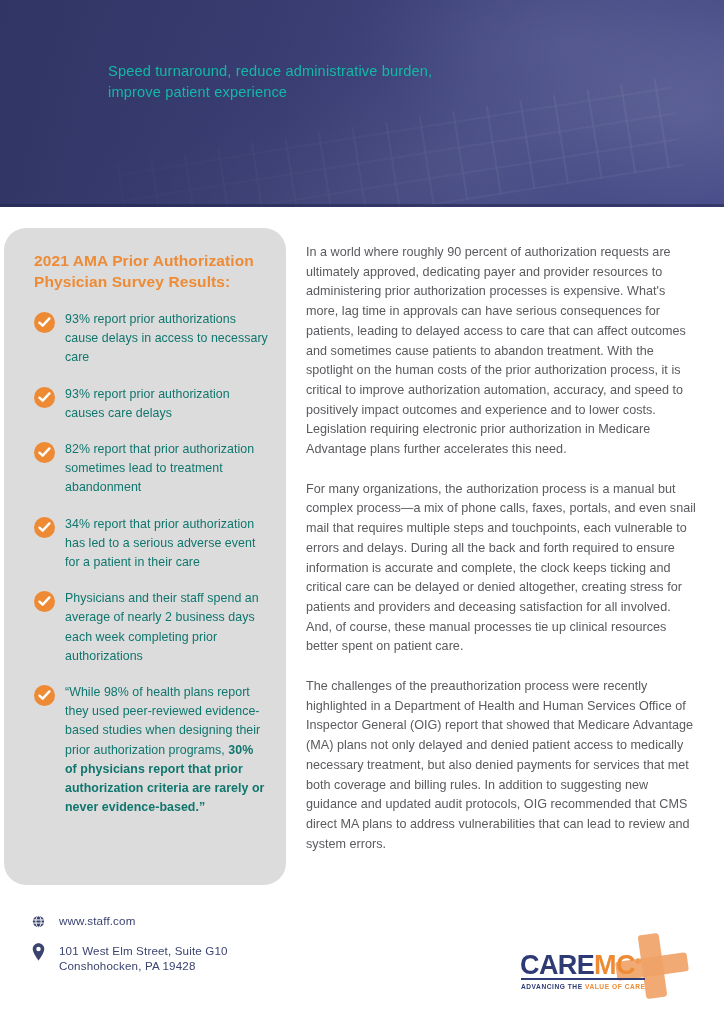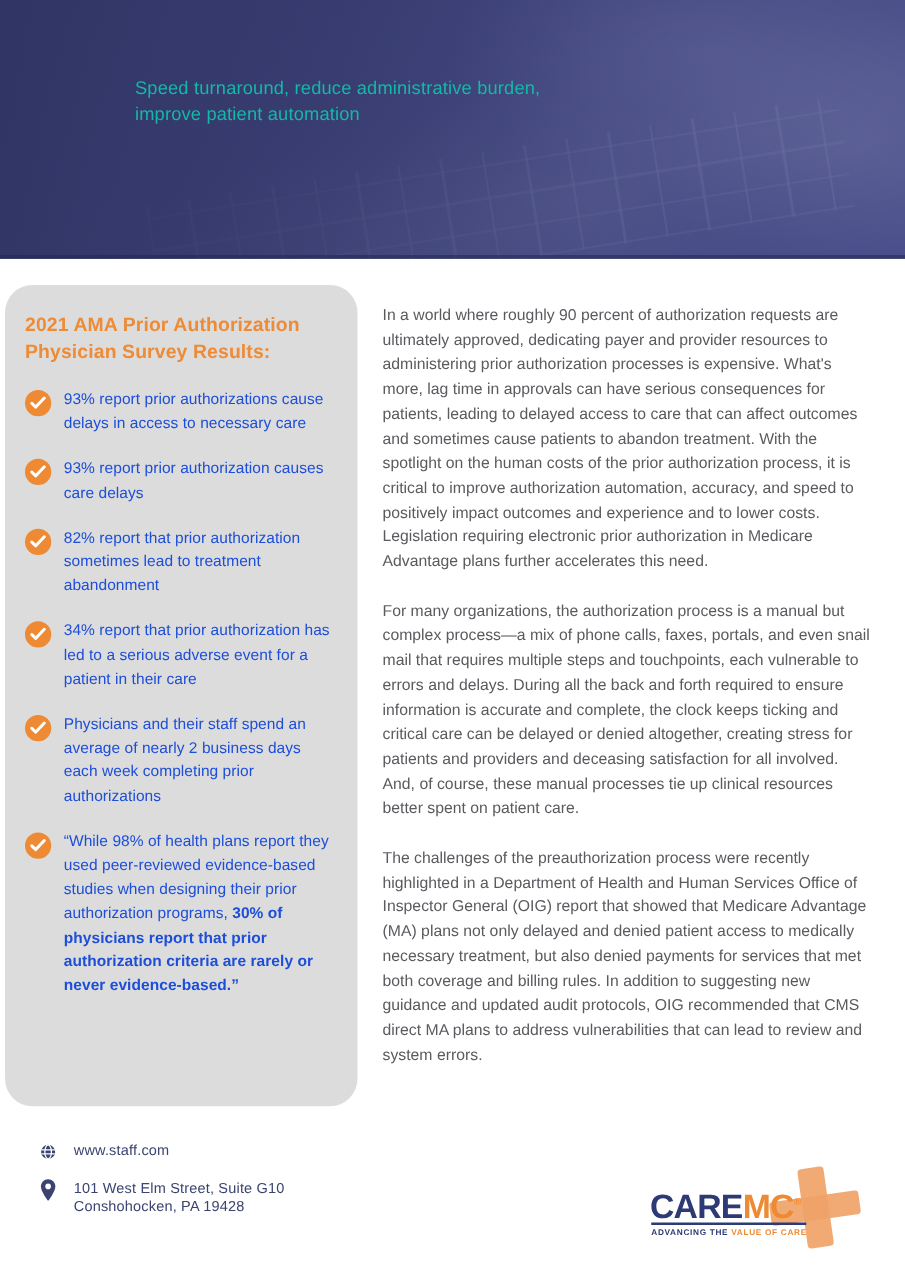--- a/index.html
+++ b/index.html
@@ -81,21 +81,21 @@
 
   
   .stats-card{
     position:absolute;
     left:4px;top:228px;
     width:282px;
     min-height:657px;
     background:#dcdcdc;
     border-radius:22px;
     box-sizing:border-box;
-    padding:22px 18px 26px 16px;
+    padding:22px 18px 26px 30px;
   }
   .stats-title{
     margin:0 0 18px 0;
     color:#ed8b36;
     font-size:15.5px;
     line-height:21px;
     font-weight:700;
     letter-spacing:.1px;
   }
   .stat-list{list-style:none;margin:0;padding:0;}
@@ -108,21 +108,21 @@
   .check-badge{
     flex:0 0 auto;
     width:21px;height:21px;
     border-radius:50%;
     background:#ee8a33;
     margin-top:2px;
     position:relative;
   }
   .check-badge svg{position:absolute;left:4px;top:4px;}
   .stat-text{
-    color:#1d4ed8;
+    color:#0f766e;
     font-size:12.4px;
     line-height:19.2px;
     letter-spacing:.05px;
   }
   .stat-text .bold{font-weight:700;}
 
   
   .body-col{
     position:absolute;
     left:306px;top:243px;
@@ -219,21 +219,21 @@
 <div class="page">
 
   <div class="hero">
     <div class="hero-photo"></div>
     <div class="hero-keys"></div>
     <div class="hero-shade"></div>
     <div class="hero-bottomline"></div>
     <div class="hero-inner">
       <div class="hero-sub">
         <span>Speed turnaround, reduce administrative burden,</span><br>
-        <span>improve patient automation</span>
+        <span>improve patient experience</span>
       </div>
     </div>
   </div>
 
   <div class="stats-card">
     <h2 class="stats-title">2021 AMA Prior Authorization Physician Survey Results:</h2>
     <ul class="stat-list" id="stat-list">
         <li class="stat-item">
           <span class="check-badge">
             <svg width="13" height="13" viewBox="0 0 14 14">

